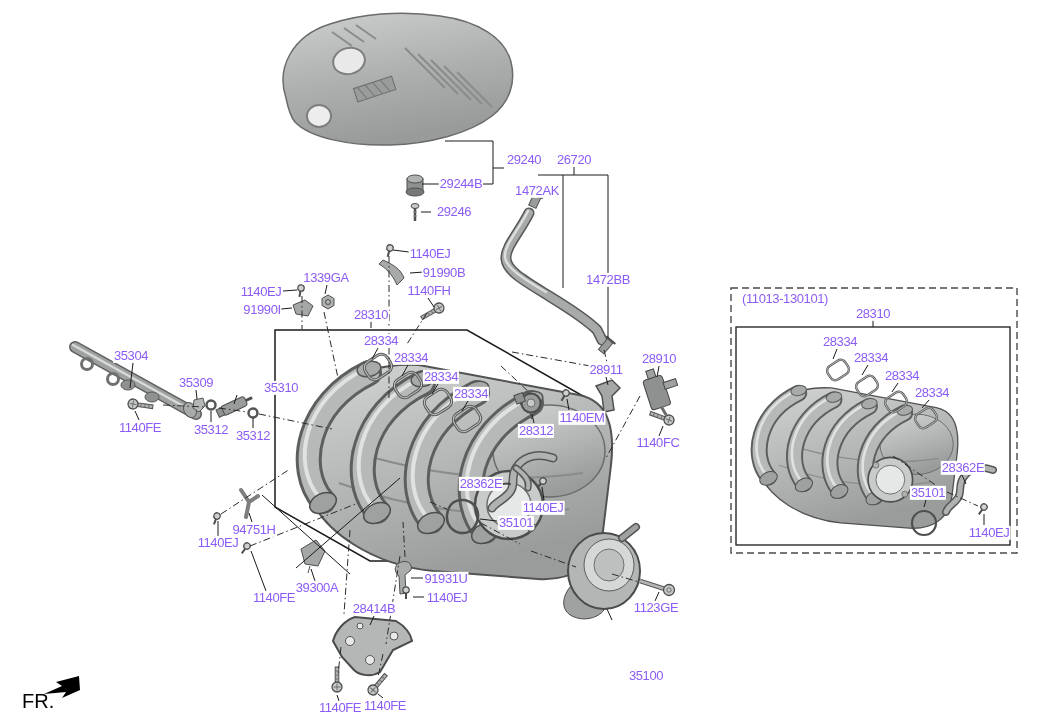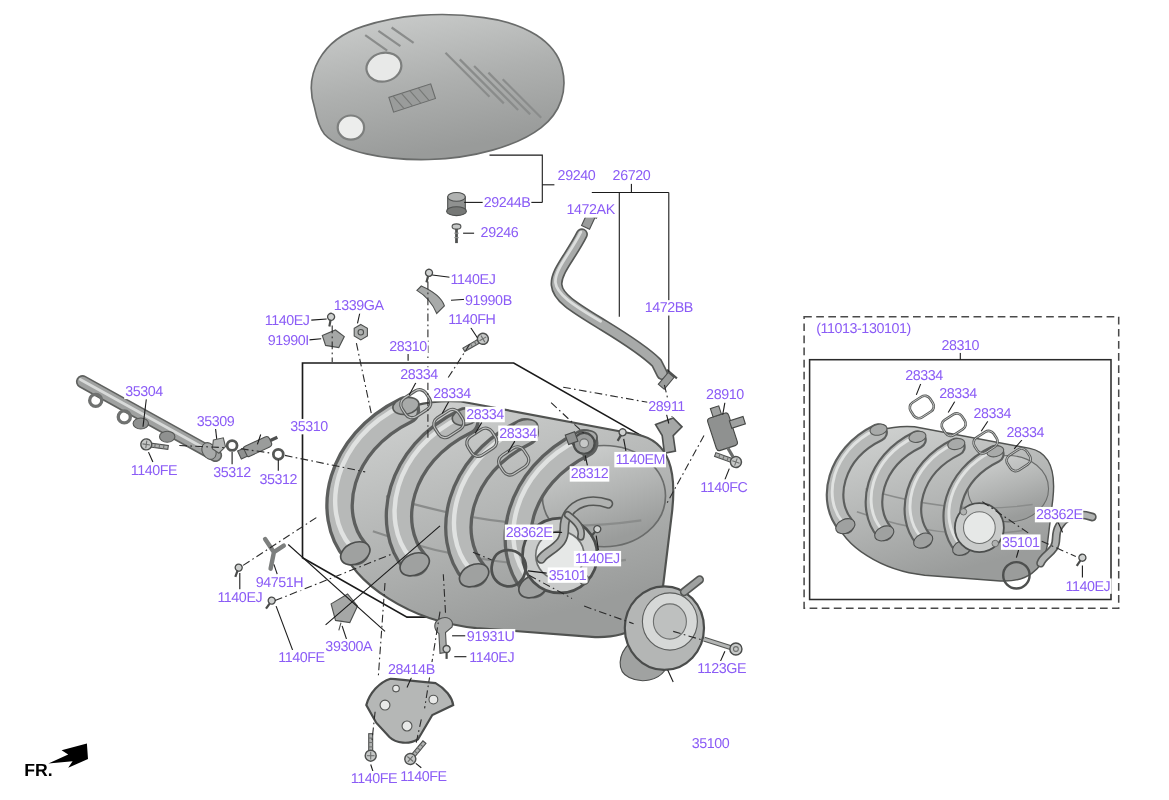--- a/index.html
+++ b/index.html
@@ -1,21 +1,21 @@
 <!DOCTYPE html>
 <html><head>
 <meta charset="utf-8">
 <style>
   html,body{margin:0;padding:0;background:#fff;}
   .stage{position:relative;width:1063px;height:727px;background:#ffffff;overflow:hidden;
          font-family:"Liberation Sans",sans-serif;}
   .stage svg{position:absolute;left:0;top:0;}
   .plabel{position:absolute;transform:translate(-50%,-50%);font-size:13px;letter-spacing:-0.4px;
           color:#8b5cf6;background:#fff;padding:0 1px;line-height:1.1;white-space:nowrap;}
-  .fr{position:absolute;font-weight:bold;font-size:16px;color:#000;background:transparent;
+  .fr{position:absolute;font-weight:normal;font-size:20px;color:#000;background:transparent;
       transform:translate(0,-50%);letter-spacing:0;}
   .ld{stroke:#1a1a1a;stroke-width:1;fill:none;}
   .bx{stroke:#1a1a1a;stroke-width:1.5;fill:none;}
   .dd{stroke:#2b2b2b;stroke-width:1;fill:none;stroke-dasharray:7,3,1.5,3;}
   .rOut{stroke:#5d5f5e;stroke-width:26;fill:none;stroke-linecap:round;}
   .rMid{stroke:#b7b9b8;stroke-width:20;fill:none;stroke-linecap:round;}
   .rHi{stroke:#e0e2e1;stroke-width:4;fill:none;stroke-linecap:round;}
 </style>
 </head>
 <body>

